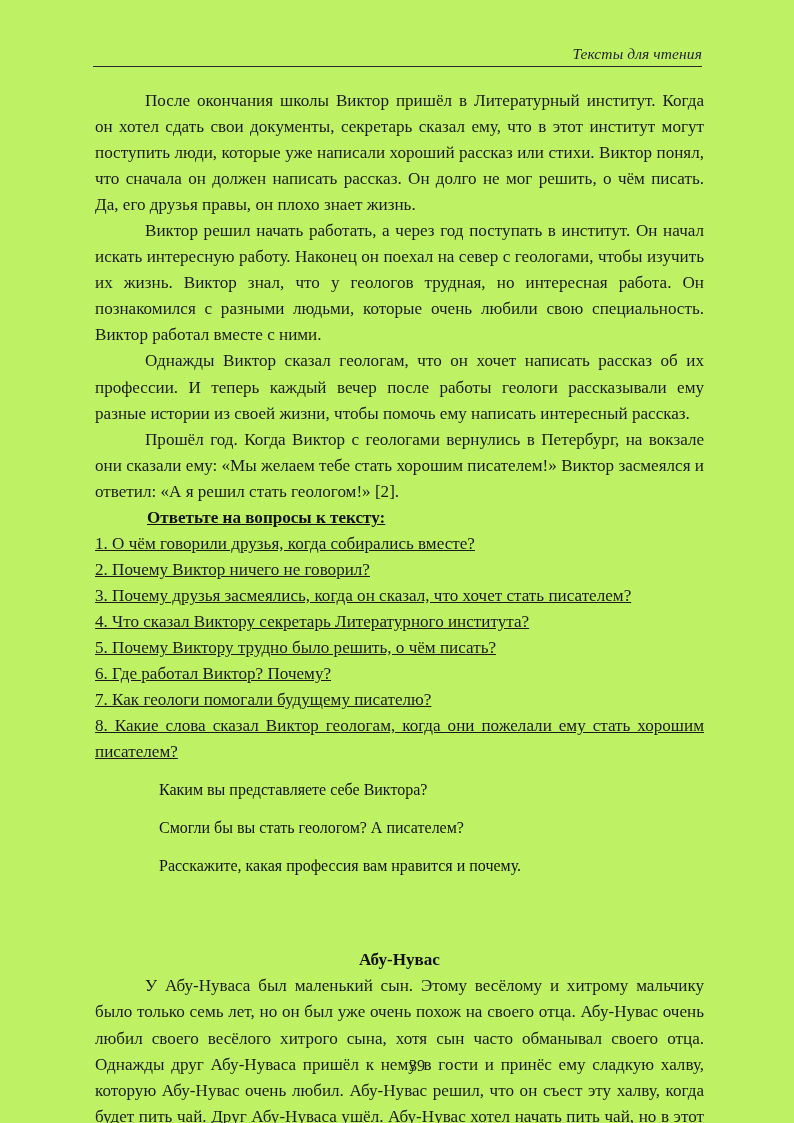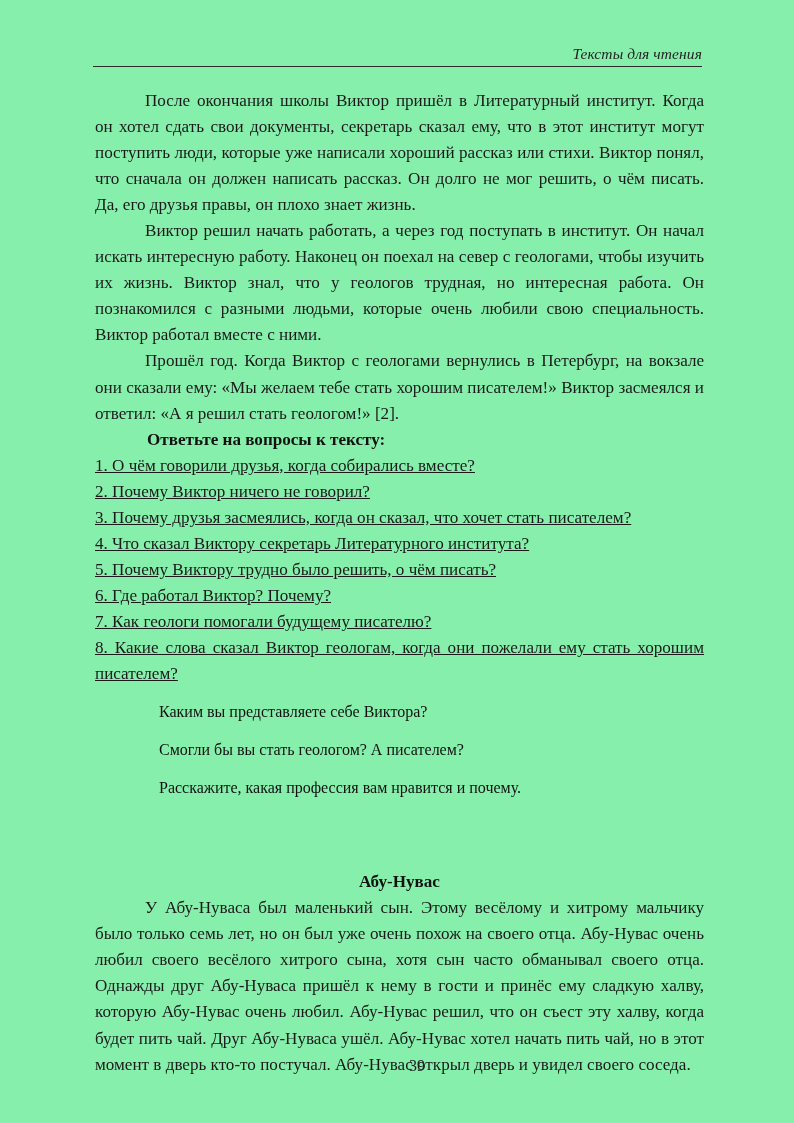--- a/index.html
+++ b/index.html
@@ -6,21 +6,21 @@
   html, body {
     margin: 0;
     padding: 0;
     background: #ffffff;
   }
 
   .page {
     position: relative;
     width: 794px;
     height: 1123px;
-    background: #86efac;
+    background: #bef264;
     margin: 0 auto;
     overflow: hidden;
     font-family: "Liberation Serif", "DejaVu Serif", serif;
     color: #1a1a1a;
     box-sizing: border-box;
   }
 
   
   .running-head {
     position: absolute;
@@ -67,20 +67,21 @@
   }
 
   
   .q-heading {
     margin: 0;
     font-size: 17.1px;
     line-height: 26.05px;
     font-weight: bold;
     text-indent: 52px;
     color: #111111;
+    text-decoration: underline;
   }
 
   p.question {
     margin: 0;
     font-size: 17.1px;
     line-height: 26.05px;
     text-align: justify;
     text-indent: 0;
     color: #1a1a1a;
     text-decoration: underline;
@@ -132,20 +133,21 @@
 
   <div class="running-head">
     <span class="running-head-text">Тексты для чтения</span>
     <span class="head-rule"></span>
   </div>
 
   <div class="content">
 
     <p class="para">После окончания школы Виктор пришёл в Литературный институт. Когда он хотел сдать свои документы, секретарь сказал ему, что в этот институт могут поступить люди, которые уже написали хороший рассказ или стихи. Виктор понял, что сначала он должен написать рассказ. Он долго не мог решить, о чём писать. Да, его друзья правы, он плохо знает жизнь.</p>
     <p class="para">Виктор решил начать работать, а через год поступать в институт. Он начал искать интересную работу. Наконец он поехал на север с геологами, чтобы изучить их жизнь. Виктор знал, что у геологов трудная, но интересная работа. Он познакомился с разными людьми, которые очень любили свою специальность. Виктор работал вместе с ними.</p>
+    <p class="para">Однажды Виктор сказал геологам, что он хочет написать рассказ об их профессии. И теперь каждый вечер после работы геологи рассказывали ему разные истории из своей жизни, чтобы помочь ему написать интересный рассказ.</p>
     <p class="para">Прошёл год. Когда Виктор с геологами вернулись в Петербург, на вокзале они сказали ему: «Мы желаем тебе стать хорошим писателем!» Виктор засмеялся и ответил: «А я решил стать геологом!» [2].</p>
 
     <p class="q-heading">Ответьте на вопросы к тексту:</p>
 
     <p class="question">1. О чём говорили друзья, когда собирались вместе?</p>
     <p class="question">2. Почему Виктор ничего не говорил?</p>
     <p class="question">3. Почему друзья засмеялись, когда он сказал, что хочет стать писателем?</p>
     <p class="question">4. Что сказал Виктору секретарь Литературного института?</p>
     <p class="question">5. Почему Виктору трудно было решить, о чём писать?</p>
     <p class="question">6. Где работал Виктор? Почему?</p>

